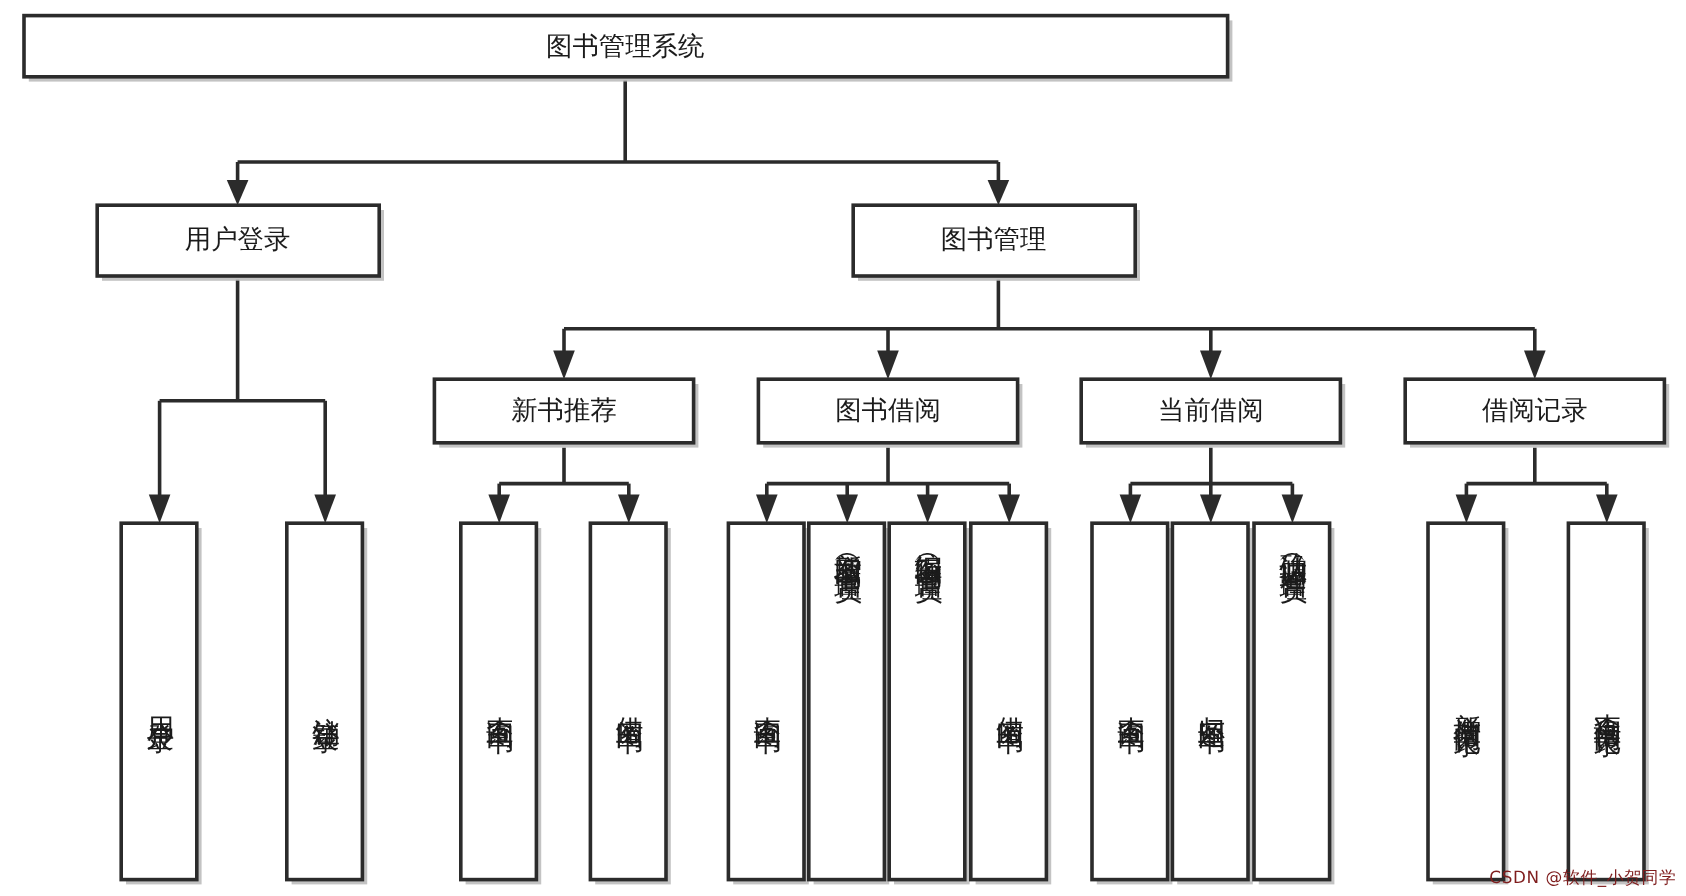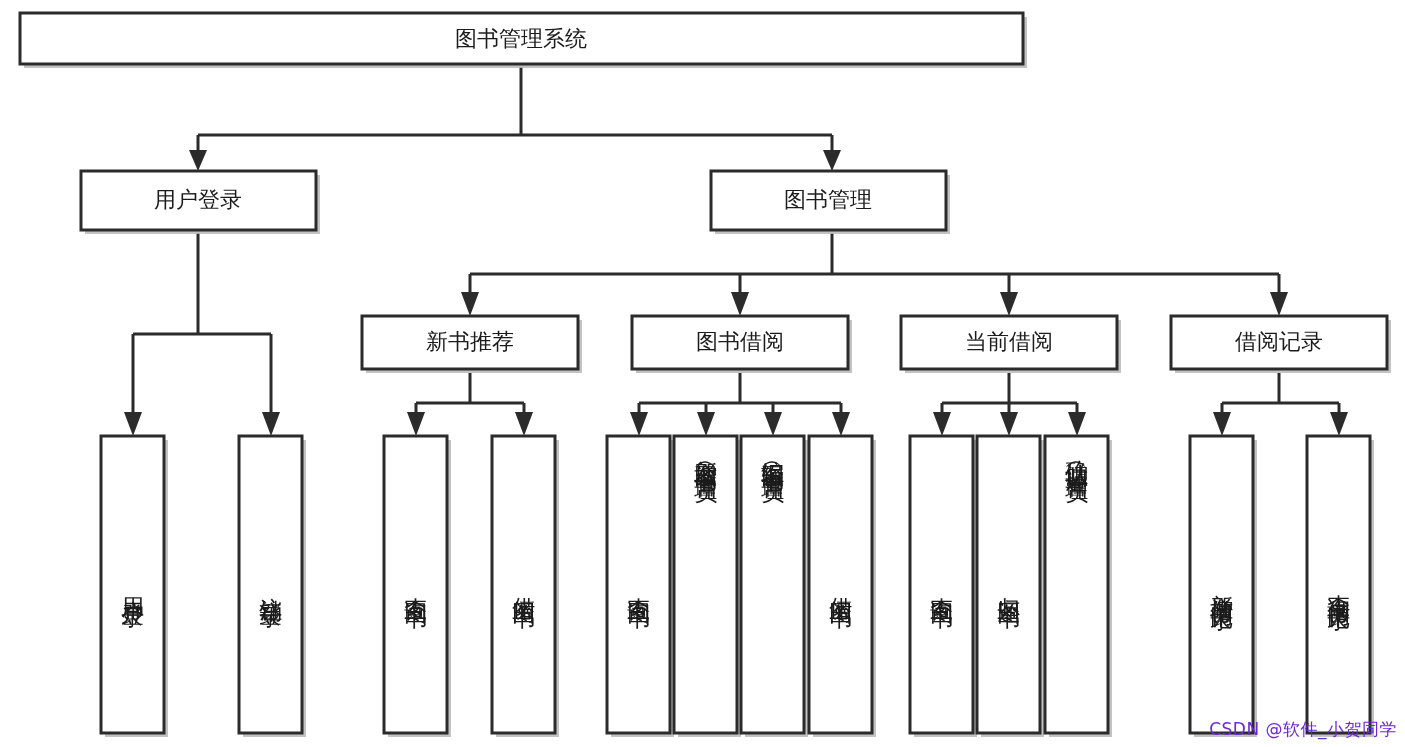--- a/index.html
+++ b/index.html
@@ -68,22 +68,22 @@
     line-height: 1.28;
     letter-spacing: 3px;
     color: #1b1b1b;
     white-space: nowrap;
   }
   .watermark {
     position: absolute;
     right: 8px;
     bottom: 6px;
     font-family: "DejaVu Sans", "Liberation Sans", sans-serif;
-    font-size: 17px;
-    color: #6d28d9;
+    font-size: 14px;
+    color: #7f1d1d;
     letter-spacing: 0.5px;
     user-select: none;
   }
 </style>
 </head>
 <body>
 
 <div id="diagram-root">
 
   <svg class="flow" viewBox="0 0 1405 747">

